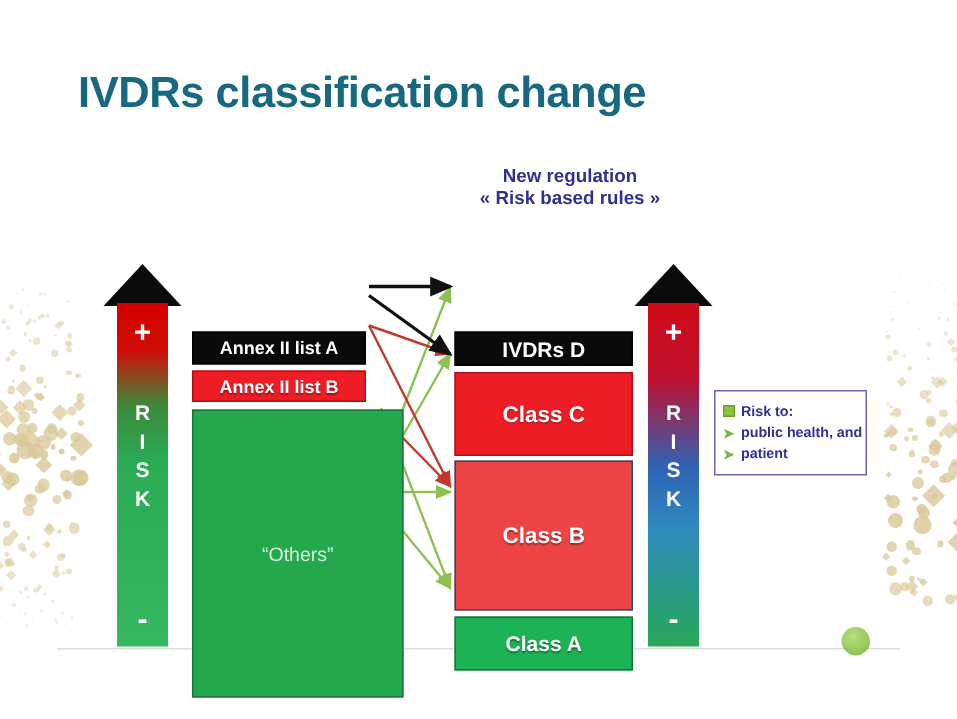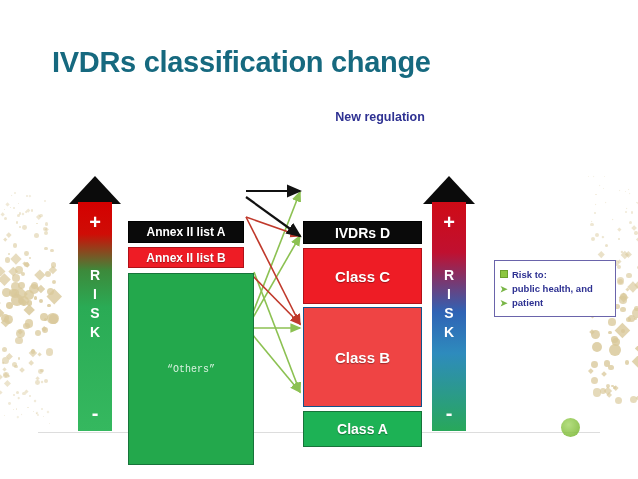--- a/index.html
+++ b/index.html
@@ -136,43 +136,43 @@
   }
   .bx-black { background: #0a0a0a; border-color: #000; }
   .bx-red   { background: #ee1c25; border-color: #b01118; }
   .bx-blue  { background: #ef4444; border-color: #11538c; }
   .bx-green { background: #23a84c; border-color: #17743a; }
   .bx-green2{ background: #1db255; border-color: #17743a; }
 
   
   #box-annexA { left: 128px; top: 84px;  width: 116px; height: 22px; font-size: 12px; }
   #box-annexB { left: 128px; top: 110px; width: 116px; height: 21px; font-size: 12px; }
-  #box-others { left: 128px; top: 136px; width: 126px; height: 192px;
-                font-size: 10px; font-weight: normal; color: #d8f2e0; text-shadow: none; font-family: Liberation Mono, monospace; }
+  #box-others { left: 128px; top: 136px; width: 141px; height: 192px;
+                font-size: 13px; font-weight: normal; color: #d8f2e0; text-shadow: none; }
 
   
   #box-classD { left: 303px; top: 84px;  width: 119px; height: 23px; font-size: 14px; }
   #box-classC { left: 303px; top: 111px; width: 119px; height: 56px; font-size: 15px; }
   #box-classB { left: 303px; top: 170px; width: 119px; height: 100px; font-size: 15px; }
   #box-classA { left: 303px; top: 274px; width: 119px; height: 36px; font-size: 14px; }
 
   
   #connectors {
     position: absolute;
     left: 0; top: 0;
     width: 638px; height: 340px;
     overflow: visible;
   }
 
   
   #legend {
     position: absolute;
-    left: 494px;
+    left: 476px;
     top: 164px;
-    width: 122px;
+    width: 102px;
     box-sizing: border-box;
     border: 1px solid #6a64ab;
     background: #ffffff;
     padding: 6px 6px 6px 5px;
   }
   .legend-row {
     display: flex;
     align-items: center;
     font-size: 9.5px;
     color: #2e3192;
@@ -470,20 +470,21 @@
     <span class="c" style="left: 32.1px; top: 222.5px; width: 7.3px; height: 7.3px; opacity: 0.68;"></span>
     <span class="d" style="left: 48.6px; top: 166.5px; width: 4.9px; height: 4.9px; opacity: 0.49;"></span>
   </div>
 
 <div id="slide-title">IVDRs classification change</div>
 
 <div id="figure">
 
   <div class="col-head" id="head-right">
     <div>New regulation</div>
+    <div>« Risk based rules »</div>
   </div>
 
   <div class="risk-arrow" id="risk-left">
     <div class="risk-head"></div>
     <div class="risk-body">
       <div class="risk-plus">+</div>
       <div class="risk-word">
         <i>R</i>
         <i>I</i>
         <i>S</i>

